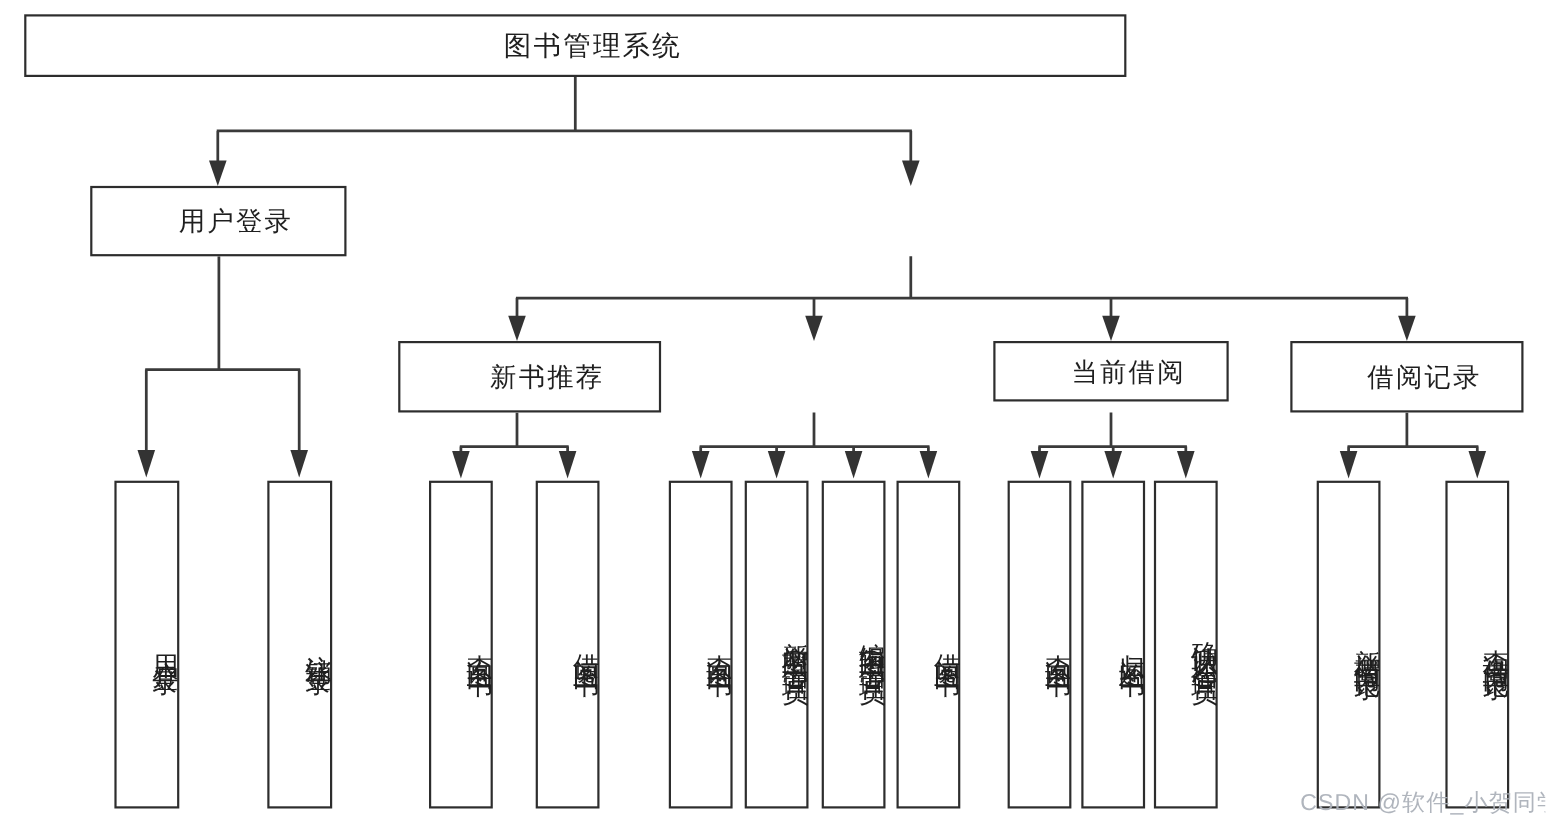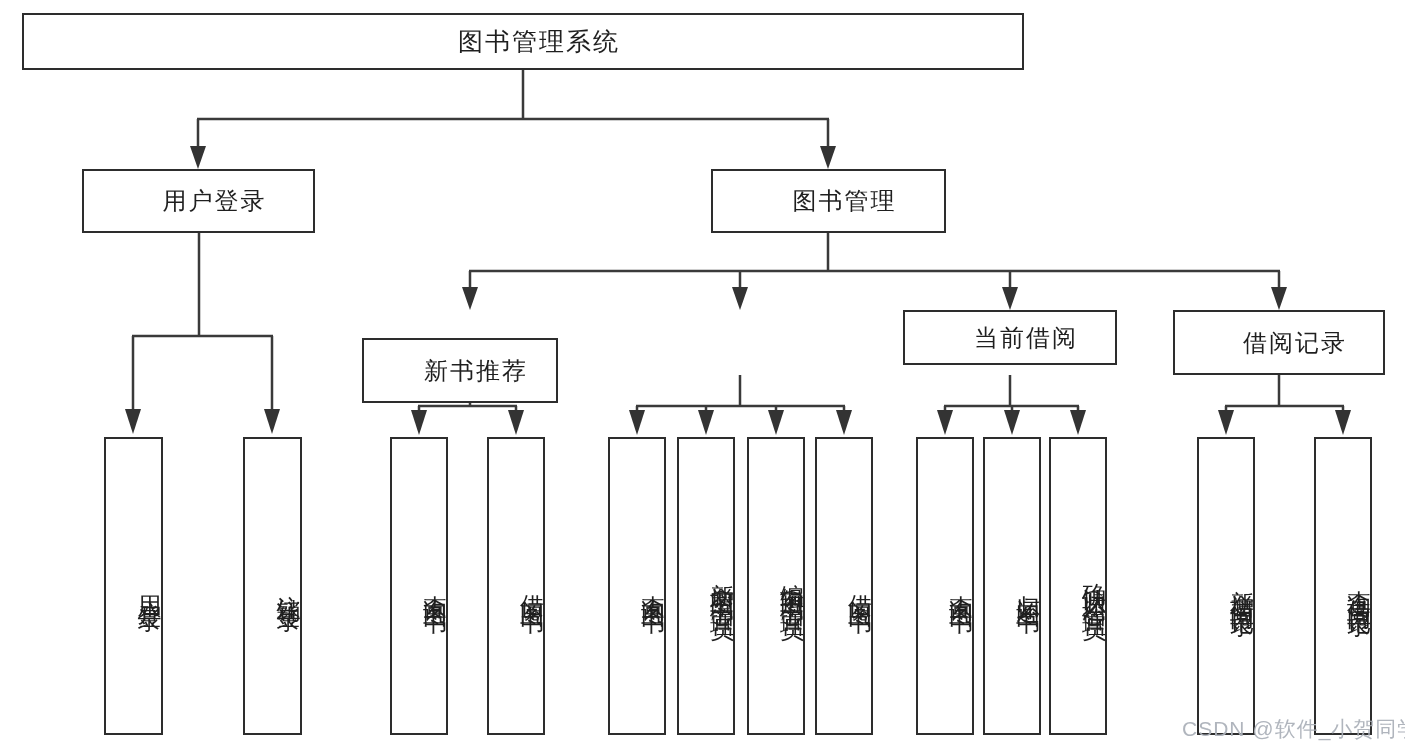--- a/index.html
+++ b/index.html
@@ -100,23 +100,22 @@
       <polygon points="1004,410 1020,410 1012,435"></polygon>
       <polygon points="1070,410 1086,410 1078,435"></polygon>
       <polygon points="1218,410 1234,410 1226,435"></polygon>
       <polygon points="1335,410 1351,410 1343,435"></polygon>
     </g>
   </svg>
 
   <div class="node h root" style="left:22px; top:13px; width:1002px; height:57px;">图书管理系统</div>
 
   <div class="node h" style="left:82px; top:169px; width:233px; height:64px;">用户登录</div>
-  <div class="node h" style="left:711px; top:169px; width:235px; height:64px;">图书管理</div>
 
-  <div class="node h" style="left:362px; top:310px; width:196px; height:65px;margin-top:28px;">新书推荐</div>
+  <div class="node h" style="left:362px; top:310px; width:239px; height:65px;">新书推荐</div>
   <div class="node h" style="left:903px; top:310px; width:214px; height:55px;">当前借阅</div>
   <div class="node h" style="left:1173px; top:310px; width:212px; height:65px;">借阅记录</div>
 
   <div class="node v" style="left:104px; top:437px; width:59px; height:298px;">用户登录</div>
   <div class="node v" style="left:243px; top:437px; width:59px; height:298px;">注销登录</div>
 
   <div class="node v" style="left:390px; top:437px; width:58px; height:298px;">查询图书</div>
   <div class="node v" style="left:487px; top:437px; width:58px; height:298px;">借阅图书</div>
 
   <div class="node v" style="left:608px; top:437px; width:58px; height:298px;">查询图书</div>

